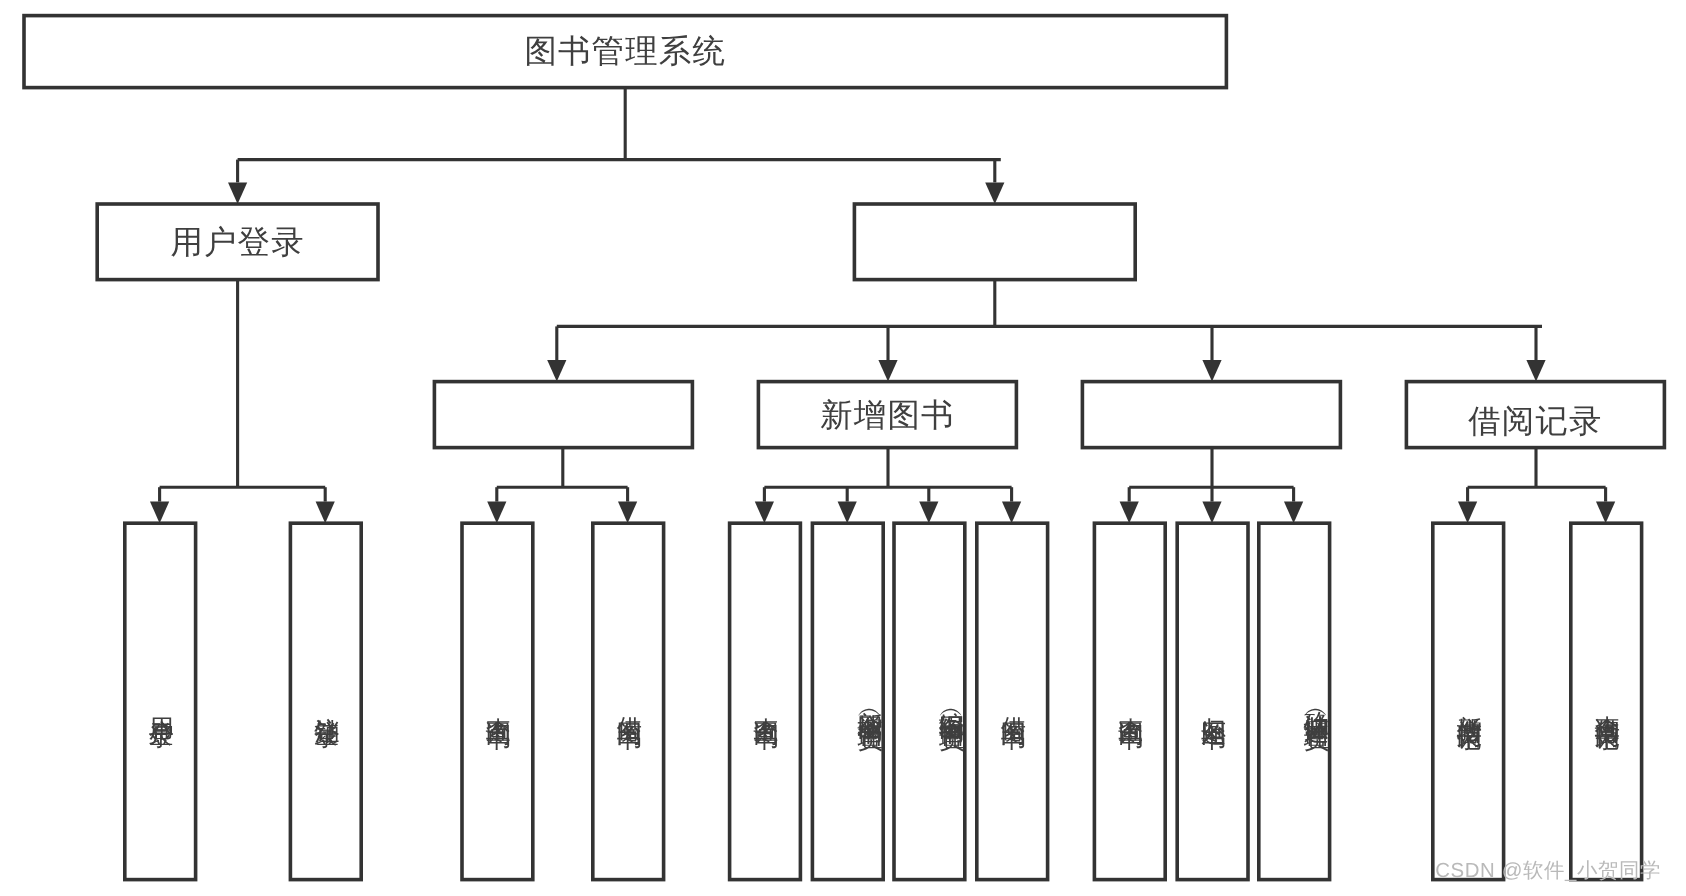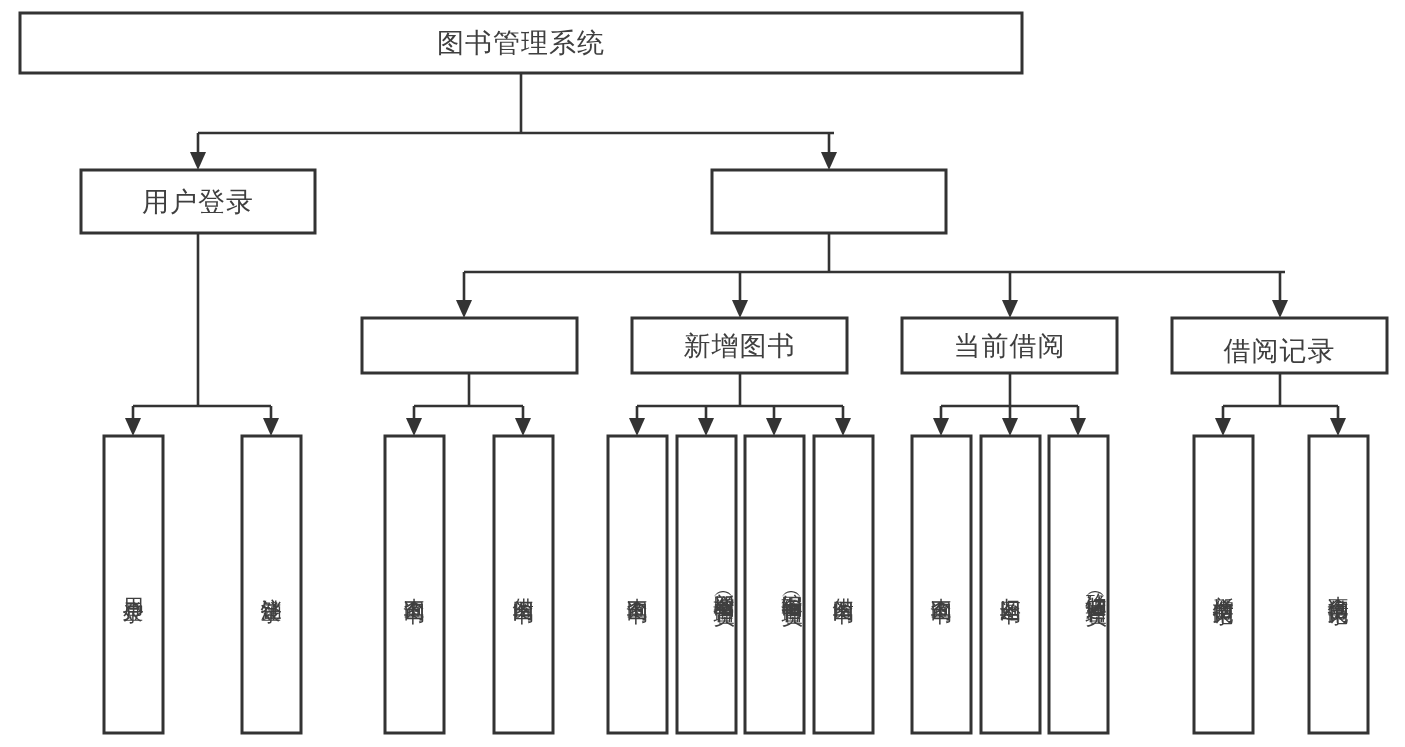--- a/index.html
+++ b/index.html
@@ -185,35 +185,35 @@
 
     <rect class="box-rect" x="1194" y="436" width="59" height="297"></rect>
     <rect class="box-rect" x="1309" y="436" width="59" height="297"></rect>
   </svg>
 
   <div class="h-label" style="left:20px; top:13px; width:1002px; height:60px;">图书管理系统</div>
 
   <div class="h-label" style="left:81px; top:170px; width:234px; height:63px;">用户登录</div>
 
   <div class="h-label" style="left:632px; top:318px; width:215px; height:55px;">新增图书</div>
-  <div class="h-label" style="left:902px; top:318px; width:215px; height:55px;">当前借阅</div>
   <div class="h-label" style="left:1172px; top:318px; width:215px; height:65px;">借阅记录</div>
 
   <div class="v-label" style="left:104px; top:436px; width:59px; height:297px;">用户登录</div>
   <div class="v-label" style="left:242px; top:436px; width:59px; height:297px;">注销登录</div>
 
   <div class="v-label" style="left:385px; top:436px; width:59px; height:297px;">查询图书</div>
   <div class="v-label" style="left:494px; top:436px; width:59px; height:297px;">借阅图书</div>
 
   <div class="v-label" style="left:608px; top:436px; width:59px; height:297px;">查询图书</div>
   <div class="v-label" style="left:677px; top:440px; width:59px; height:289px; align-items:flex-start;">新增图书（管理员）</div>
   <div class="v-label" style="left:745px; top:440px; width:59px; height:289px; align-items:flex-start;">编辑图书（管理员）</div>
   <div class="v-label" style="left:814px; top:436px; width:59px; height:297px;">借阅图书</div>
 
   <div class="v-label" style="left:912px; top:436px; width:59px; height:297px;">查询图书</div>
   <div class="v-label" style="left:981px; top:436px; width:59px; height:297px;">归还图书</div>
   <div class="v-label" style="left:1049px; top:440px; width:59px; height:289px; align-items:flex-start;">确认归还（管理员）</div>
 
   <div class="v-label" style="left:1194px; top:436px; width:59px; height:297px;">新增借阅记录</div>
   <div class="v-label" style="left:1309px; top:436px; width:59px; height:297px;">查询借阅记录</div>
 
+  <div class="watermark" style="left:1196px; top:714px;">CSDN @软件_小贺同学</div>
 
 </div>
 
 </body></html>

